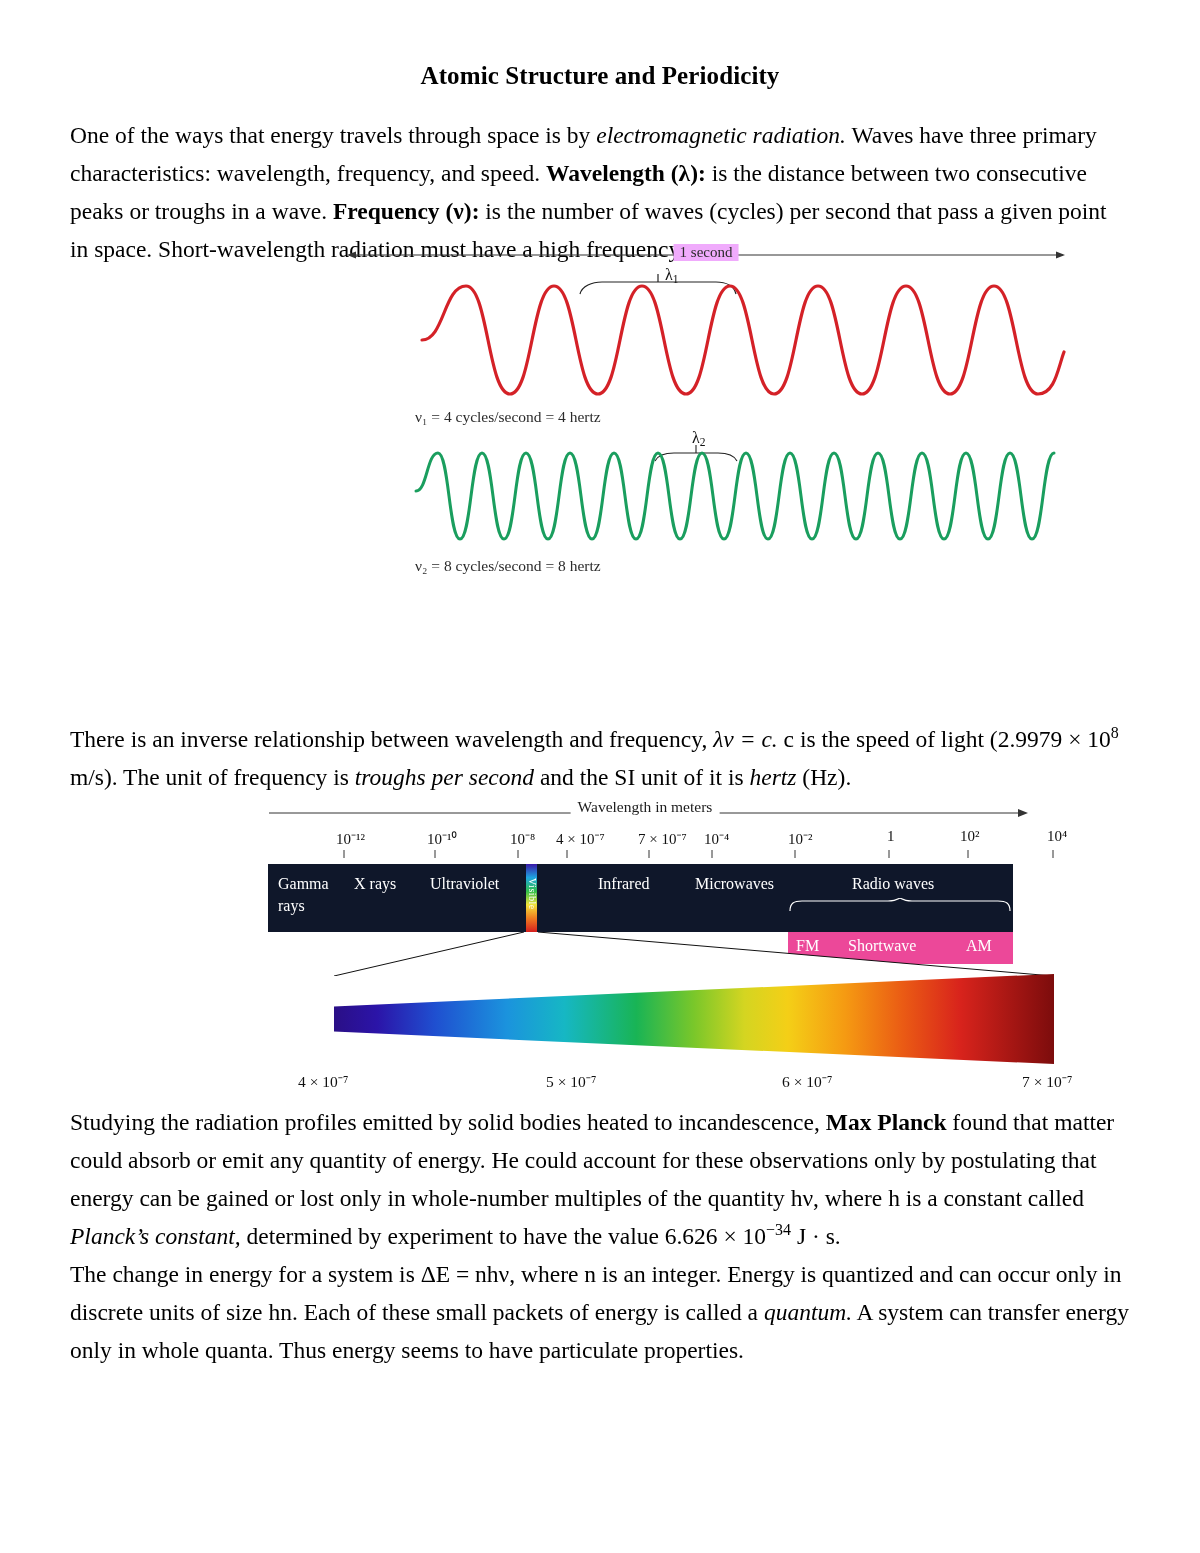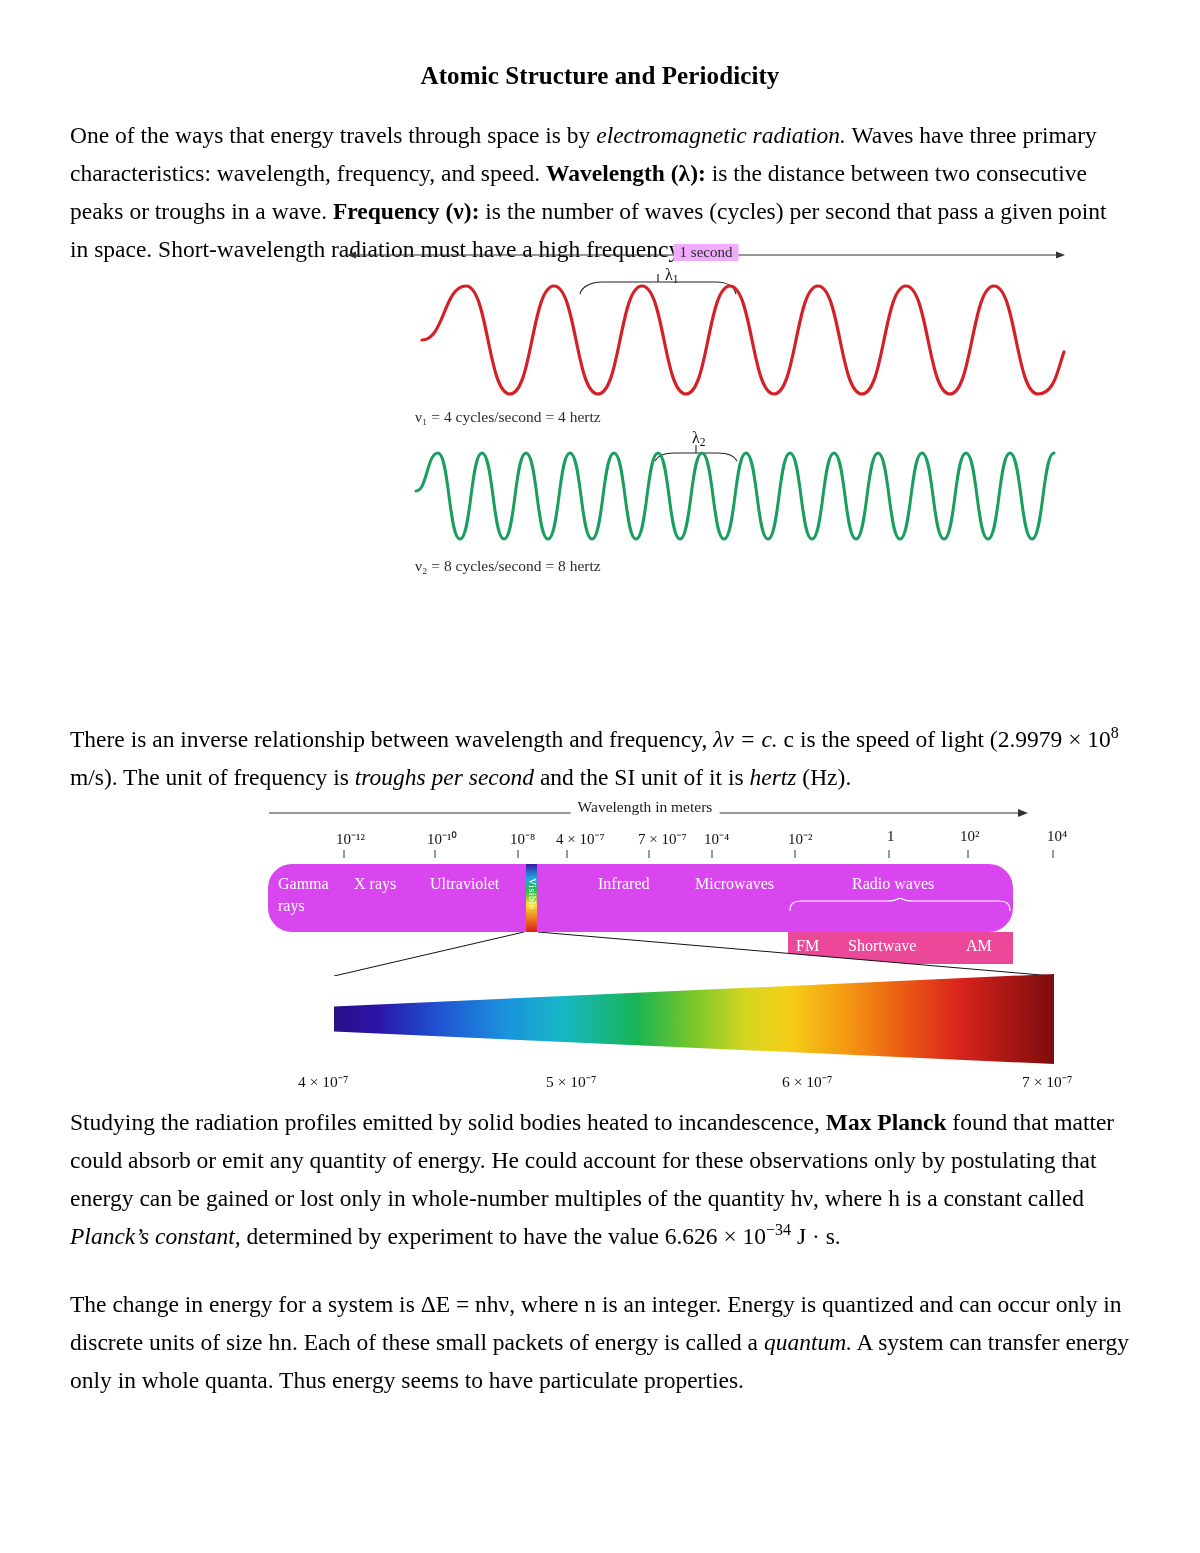--- a/index.html
+++ b/index.html
@@ -100,22 +100,21 @@
     font-size: 15px;
     color: #111;
     white-space: nowrap;
   }
   .bandbar {
     position: absolute;
     left: 198px;
     top: 62px;
     width: 745px;
     height: 68px;
-    background: #d946ef;
-    border-radius: 24px;
+    background: #0f172a;
   }
   .bandlabel {
     position: absolute;
     color: #ffffff;
     font-size: 16px;
     font-family: "Liberation Serif", serif;
     white-space: nowrap;
   }
   .visible-strip {
     position: absolute;
@@ -285,15 +284,15 @@
     <div class="rainbow" style="left:264px; top:172px; width:720px; height:90px;"></div>
 
     <div class="sp-tick" style="left:228px; top:268px;">4 × 10⁻⁷</div>
     <div class="sp-tick" style="left:476px; top:268px;">5 × 10⁻⁷</div>
     <div class="sp-tick" style="left:712px; top:268px;">6 × 10⁻⁷</div>
     <div class="sp-tick" style="left:952px; top:268px;">7 × 10⁻⁷</div>
   </div>
 
   <p class="body-text" style="margin-top:6px;"><span>Studying the radiation profiles emitted by solid bodies heated to incandescence, </span><span class="b">Max Planck</span><span> found that matter could absorb or emit any quantity of energy. He could account for these observations only by postulating that energy can be gained or lost only in whole-number multiples of the quantity hν, where h is a constant called </span><em>Planck’s constant,</em><span> determined by experiment to have the value 6.626 × 10</span><sup>−34</sup><span> J · s.</span></p>
 
-  <p class="body-text" style="margin-top:30px;"><span>The change in energy for a system is ΔE = nhν, where n is an integer. Energy is quantized and can occur only in discrete units of size hn. Each of these small packets of energy is called a </span><em>quantum.</em><span> A system can transfer energy only in whole quanta. Thus energy seems to have particulate properties.</span></p>
+  <p class="body-text" style=""><span>The change in energy for a system is ΔE = nhν, where n is an integer. Energy is quantized and can occur only in discrete units of size hn. Each of these small packets of energy is called a </span><em>quantum.</em><span> A system can transfer energy only in whole quanta. Thus energy seems to have particulate properties.</span></p>
 
 </div>
 
 </body></html>

